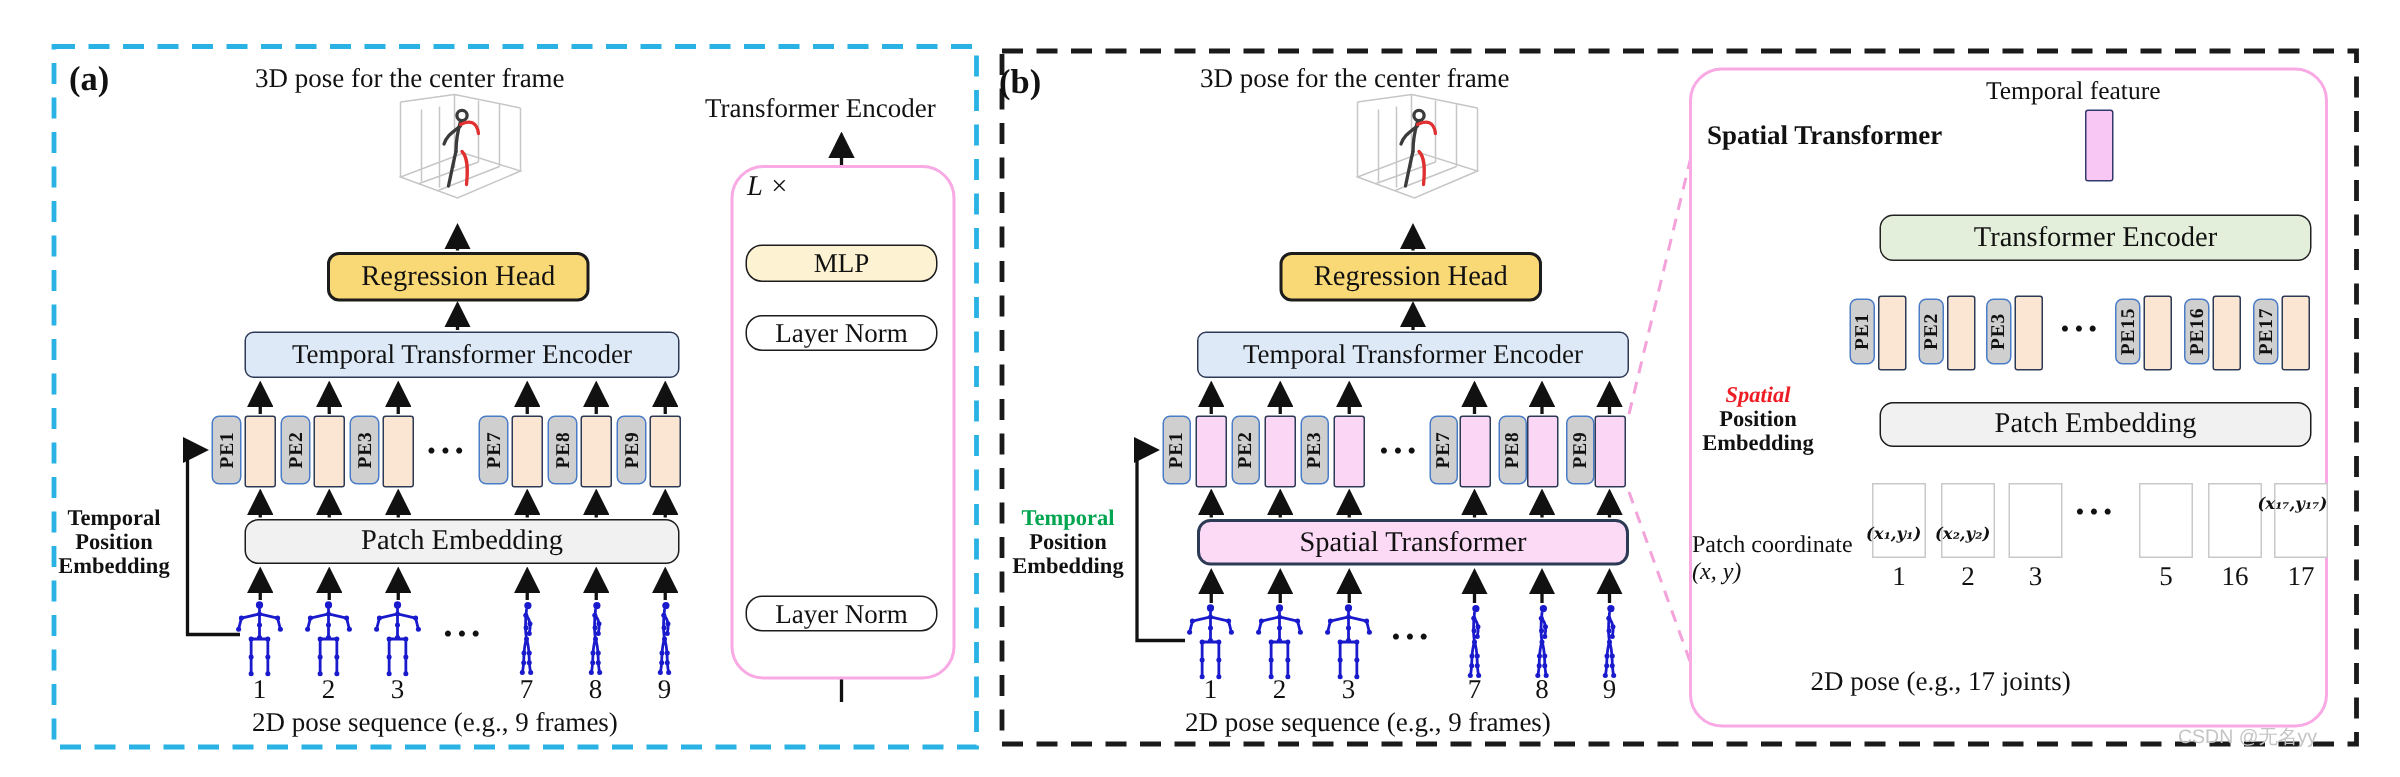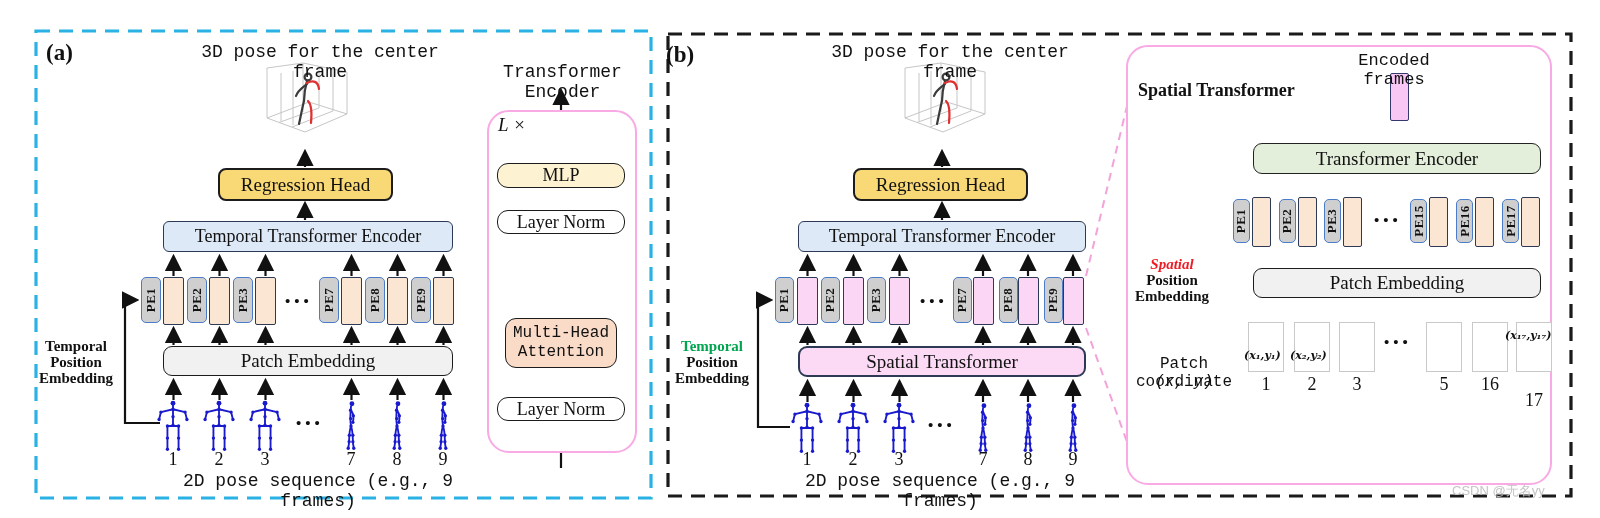--- a/index.html
+++ b/index.html
@@ -1,20 +1,20 @@
 <!DOCTYPE html>
 <html style="--panel_a_border: #29b2e3; --panel_b_border: #1a1a1a; --temporal_green: #00a550; --spatial_red: #ee1c25; --pose_blue: #1a1acd; --pink_panel_border: #f9a9e3; --regression_yellow: #f9d876; --encoder_blue: #dde9f6; --transformer_green: #e4efdb; --spatial_pink: #fcd9f5; --bar_peach: #fbe6d3; --bar_pink: #fbd7f5; --mha_salmon: #fadbc8; --mlp_cream: #fdf3d2;"><head>
 <meta charset="utf-8">
 <style>
   html,body{margin:0;padding:0;background:#fff;}
   .canvas{position:relative;width:1600px;height:518px;background:#fff;overflow:hidden;
           font-family:"Liberation Serif","DejaVu Serif",serif;color:#111;}
   .wires{position:absolute;left:0;top:0;z-index:1;}
   .lbl{position:absolute;z-index:3;white-space:nowrap;}
-  .ctr{text-align:center;white-space:normal;font-family:Liberation Mono, monospace;}
+  .ctr{text-align:left;white-space:normal;}
   .box{position:absolute;z-index:2;display:flex;align-items:center;justify-content:center;
        box-sizing:border-box;background:#fff;border:1.7px solid #1c1c1c;border-radius:8px;}
   .reg{background:var(--regression_yellow,#f9d876);font-size:19px;}
   .tte{background:var(--encoder_blue,#dde9f6);border-color:#2d3a56;border-radius:6px;font-size:18px;}
   .patch{background:#f1f1f1;border-radius:9px;font-size:19px;}
   .spt{background:var(--spatial_pink,#fcd9f5);border:2px solid #2d3a56;border-radius:9px;font-size:19px;}
   .greenpanel{background:var(--transformer_green,#e4efdb);border:1.6px solid #7a7a7a;border-radius:14px;}
   .greenbox{background:var(--transformer_green,#e4efdb);border:1.6px solid #222;border-radius:9px;font-size:19px;}
   .mlp{background:var(--mlp_cream,#fdf3d2);border-radius:11px;font-size:18px;}
   .ln{background:#fff;border-radius:11px;font-size:18px;}
@@ -295,26 +295,20 @@
   <div class="lbl num" style="left:336px;top:449px;">7</div>
   <div class="lbl num" style="left:382px;top:449px;">8</div>
   <div class="lbl num" style="left:428px;top:449px;">9</div>
   <div class="lbl cap ctr" style="left:168px;top:471px;width:300px;">2D pose sequence (e.g., 9 frames)</div>
 
   <div class="lbl title ctr" style="left:470px;top:62px;width:185px;">Transformer Encoder</div>
   <div class="pinkpanel greenpanel" style="left:487px;top:110px;width:150px;height:343px;z-index:1;"></div>
   <div class="lbl loop" style="left:498px;top:114px;">L ×</div>
   <div class="box mlp" style="left:497px;top:163px;width:128px;height:25px;">MLP</div>
   <div class="box ln" style="left:497px;top:210px;width:128px;height:24px;">Layer Norm</div>
-  <div class="box mha ctr" style="left:505px;top:318px;width:112px;height:50px;">
-    <div>
-      <div>Multi-Head</div>
-      <div>Attention</div>
-    </div>
-  </div>
   <div class="box ln" style="left:497px;top:397px;width:128px;height:24px;">Layer Norm</div>
 
   <div class="lbl tag" style="left:666px;top:42px;">(b)</div>
   <div class="lbl title ctr" style="left:800px;top:42px;width:300px;">3D pose for the center frame</div>
 
   <div class="box reg" style="left:853px;top:168px;width:175px;height:33px;border-width:2px;">Regression Head</div>
   <div class="box tte" style="left:798px;top:221px;width:288px;height:31px;">Temporal Transformer Encoder</div>
 
   <div class="box pe" style="left:775px;top:277px;width:19px;height:46px;">
       <span>PE1</span>
@@ -354,21 +348,21 @@
   <div class="lbl num" style="left:792px;top:449px;">1</div>
   <div class="lbl num" style="left:838px;top:449px;">2</div>
   <div class="lbl num" style="left:884px;top:449px;">3</div>
   <div class="lbl num" style="left:968px;top:449px;">7</div>
   <div class="lbl num" style="left:1013px;top:449px;">8</div>
   <div class="lbl num" style="left:1058px;top:449px;">9</div>
   <div class="lbl cap ctr" style="left:790px;top:471px;width:300px;">2D pose sequence (e.g., 9 frames)</div>
 
   <div class="pinkpanel" style="left:1126px;top:45px;width:426px;height:440px;z-index:1;"></div>
   <div class="lbl" style="left:1138px;top:80px;font-size:18px;font-weight:bold;">Spatial Transformer</div>
-  <div class="lbl ctr" style="left:1324px;top:51px;width:140px;font-size:17px;">Encoded frames</div>
+  <div class="lbl ctr" style="left:1324px;top:51px;width:140px;font-size:17px;">Temporal feature</div>
   <div class="box efbar" style="left:1390px;top:73px;width:19px;height:48px;"></div>
 
   <div class="box greenbox" style="left:1253px;top:143px;width:288px;height:31px;">Transformer Encoder</div>
 
   <div class="box pe" style="left:1233px;top:199px;width:17px;height:44px;">
       <span>PE1</span>
     </div>
   <div class="box barA" style="left:1252px;top:197px;width:19px;height:50px;"></div>
   <div class="box pe" style="left:1279px;top:199px;width:17px;height:44px;">
       <span>PE2</span>
@@ -413,17 +407,18 @@
   <div class="lbl coord" style="left:1505px;top:329px;">(x₁₇,y₁₇)</div>
 
   <div class="lbl ctr" style="left:1128px;top:355px;width:112px;font-size:16px;">Patch coordinate</div>
   <div class="lbl ctr" style="left:1128px;top:373px;width:112px;font-size:16px;font-style:italic;">(x, y)</div>
 
   <div class="lbl num" style="left:1251px;top:374px;">1</div>
   <div class="lbl num" style="left:1297px;top:374px;">2</div>
   <div class="lbl num" style="left:1342px;top:374px;">3</div>
   <div class="lbl num" style="left:1429px;top:374px;">5</div>
   <div class="lbl num" style="left:1475px;top:374px;">16</div>
-  <div class="lbl num" style="left:1519px;top:374px;margin-top:16px;">17</div>
-
+  <div class="lbl num" style="left:1519px;top:374px;">17</div>
+
+  <div class="lbl cap" style="left:1207px;top:444px;">2D pose (e.g., 17 joints)</div>
 
   <div class="lbl wm" style="left:1452px;top:482px;">CSDN @无名yy</div>
 </div>
 
 </body></html>

